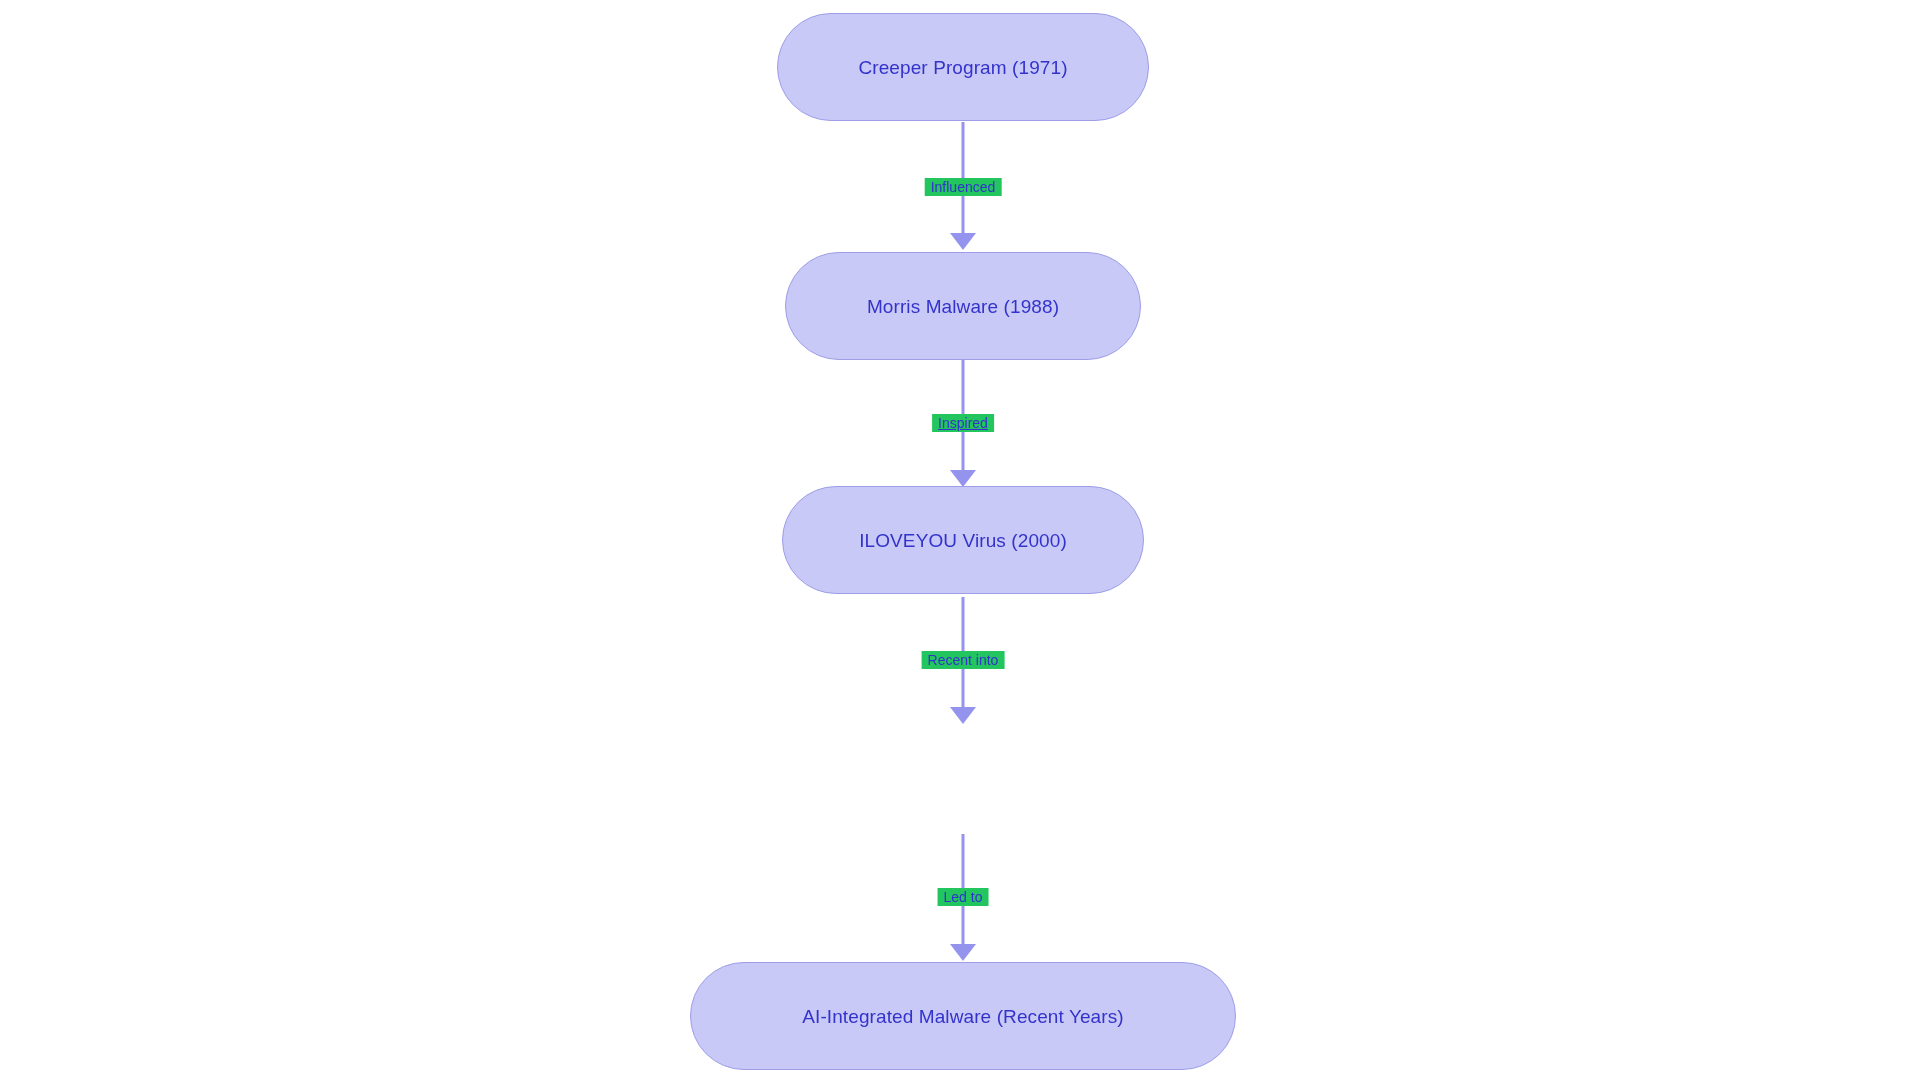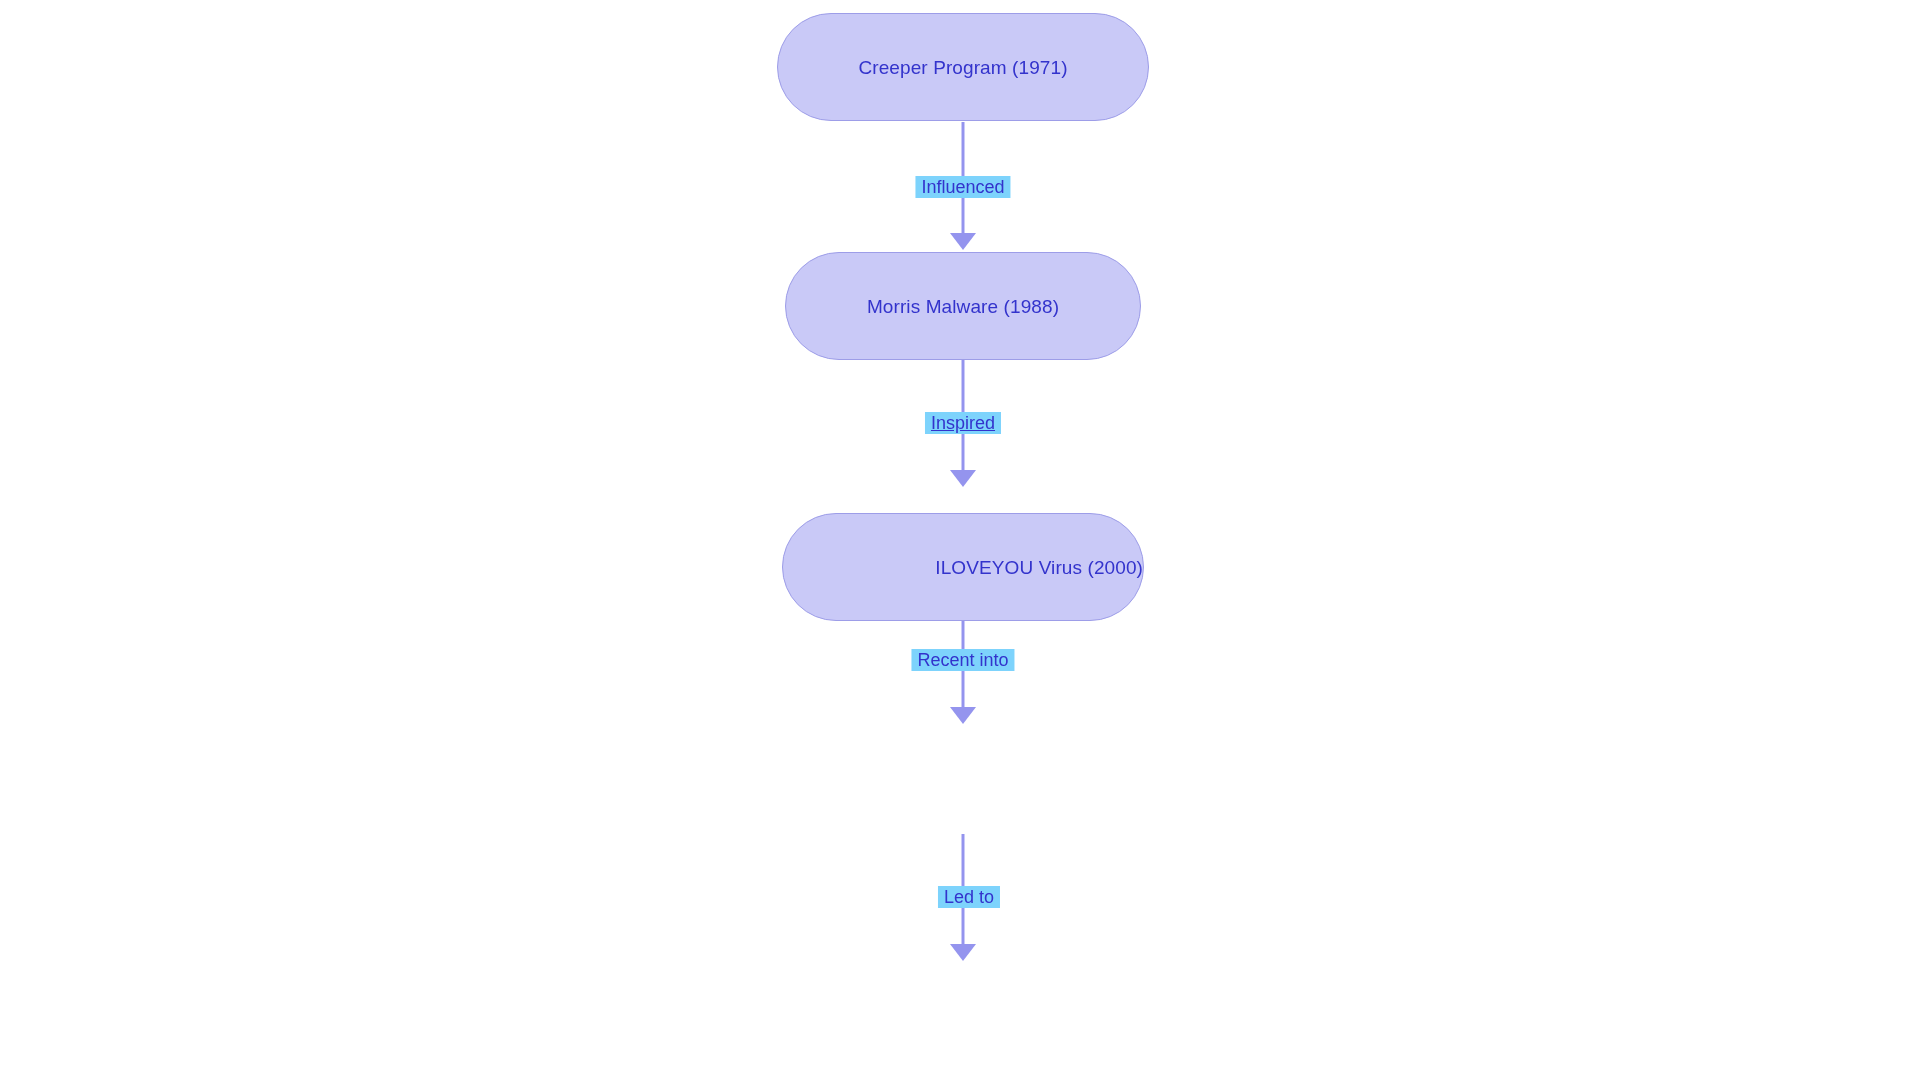--- a/index.html
+++ b/index.html
@@ -63,25 +63,25 @@
   }
   .edge-arrow {
     fill: var(--edge-stroke, #9494ee);
     stroke: none;
   }
 
   .edge-label {
     position: absolute;
     transform: translate(-50%, -50%);
     color: var(--edge-text, #3333cc);
-    font-size: 18px;
+    font-size: 14px;
     font-weight: 400;
     line-height: 1;
     white-space: nowrap;
-    background: #7dd3fc;
+    background: #22c55e;
     padding: 2px 6px;
     z-index: 3;
   }
 </style>
 </head>
 <body>
 
 <div id="flowchart-root" style="background: rgb(255, 255, 255); --node-fill: #c9c9f7; --node-stroke: #9d9de8; --node-text: #3333cc; --edge-stroke: #9494ee; --edge-text: #3333cc;">
 
   <svg class="edge" viewBox="0 0 1920 1083" width="1920" height="1083" xmlns="http://www.w3.org/2000/svg">
@@ -99,25 +99,28 @@
     </g>
     <g>
       <line class="edge-line" x1="963" y1="834" x2="963" y2="944"></line>
       <polygon class="edge-arrow" points="950,944 976,944 963,961"></polygon>
     </g>
   </svg>
 
   <div class="edge-label" style="left: 963px; top: 187px;">Influenced</div>
   <div class="edge-label" style="left: 963px; top: 423px; text-decoration: underline;">Inspired</div>
   <div class="edge-label" style="left: 963px; top: 660px;">Recent into</div>
-  <div class="edge-label" style="left: 963px; top: 897px; margin-left: 6px;">Led to</div>
+  <div class="edge-label" style="left: 963px; top: 897px;">Led to</div>
 
   <div class="node" style="width: 372px; left: 777px; top: 13px;">
     <span class="node-label">Creeper Program (1971)</span>
   </div>
   <div class="node" style="width: 356px; left: 785px; top: 252px;">
     <span class="node-label">Morris Malware (1988)</span>
   </div>
-  <div class="node" style="width: 362px; left: 782px; top: 513px; justify-content: flex-end;">
+  <div class="node" style="width: 362px; left: 782px; top: 486px;">
     <span class="node-label">ILOVEYOU Virus (2000)</span>
+  </div>
+  <div class="node" style="width: 546px; left: 690px; top: 962px;">
+    <span class="node-label">AI-Integrated Malware (Recent Years)</span>
   </div>
 
 </div>
 
 </body></html>

